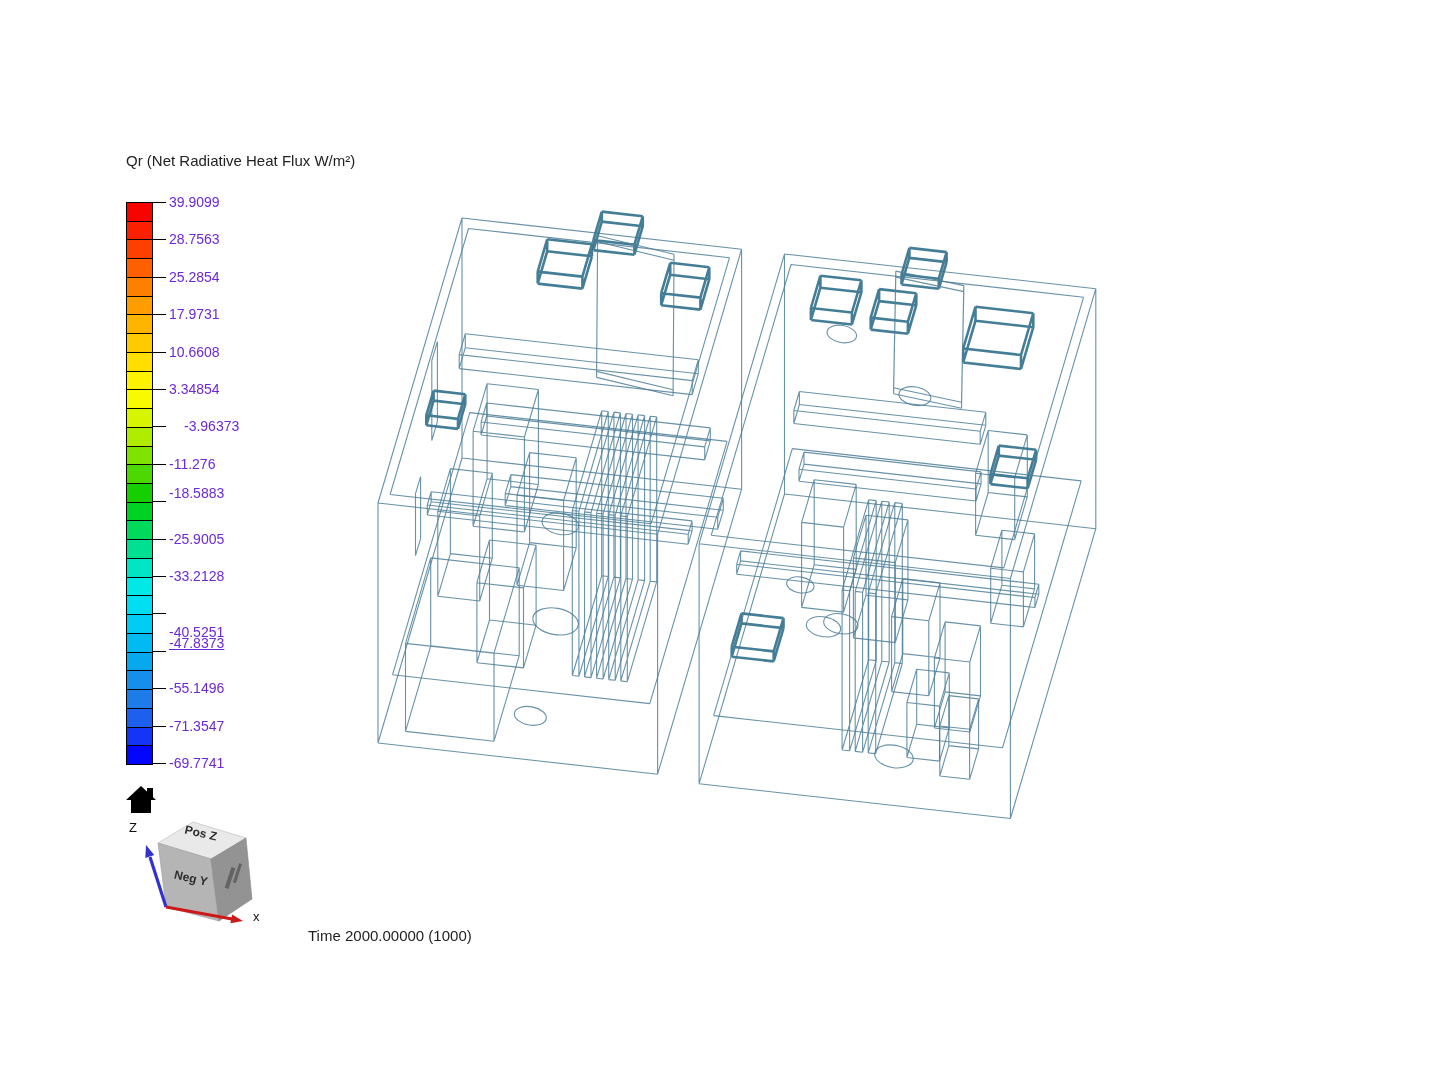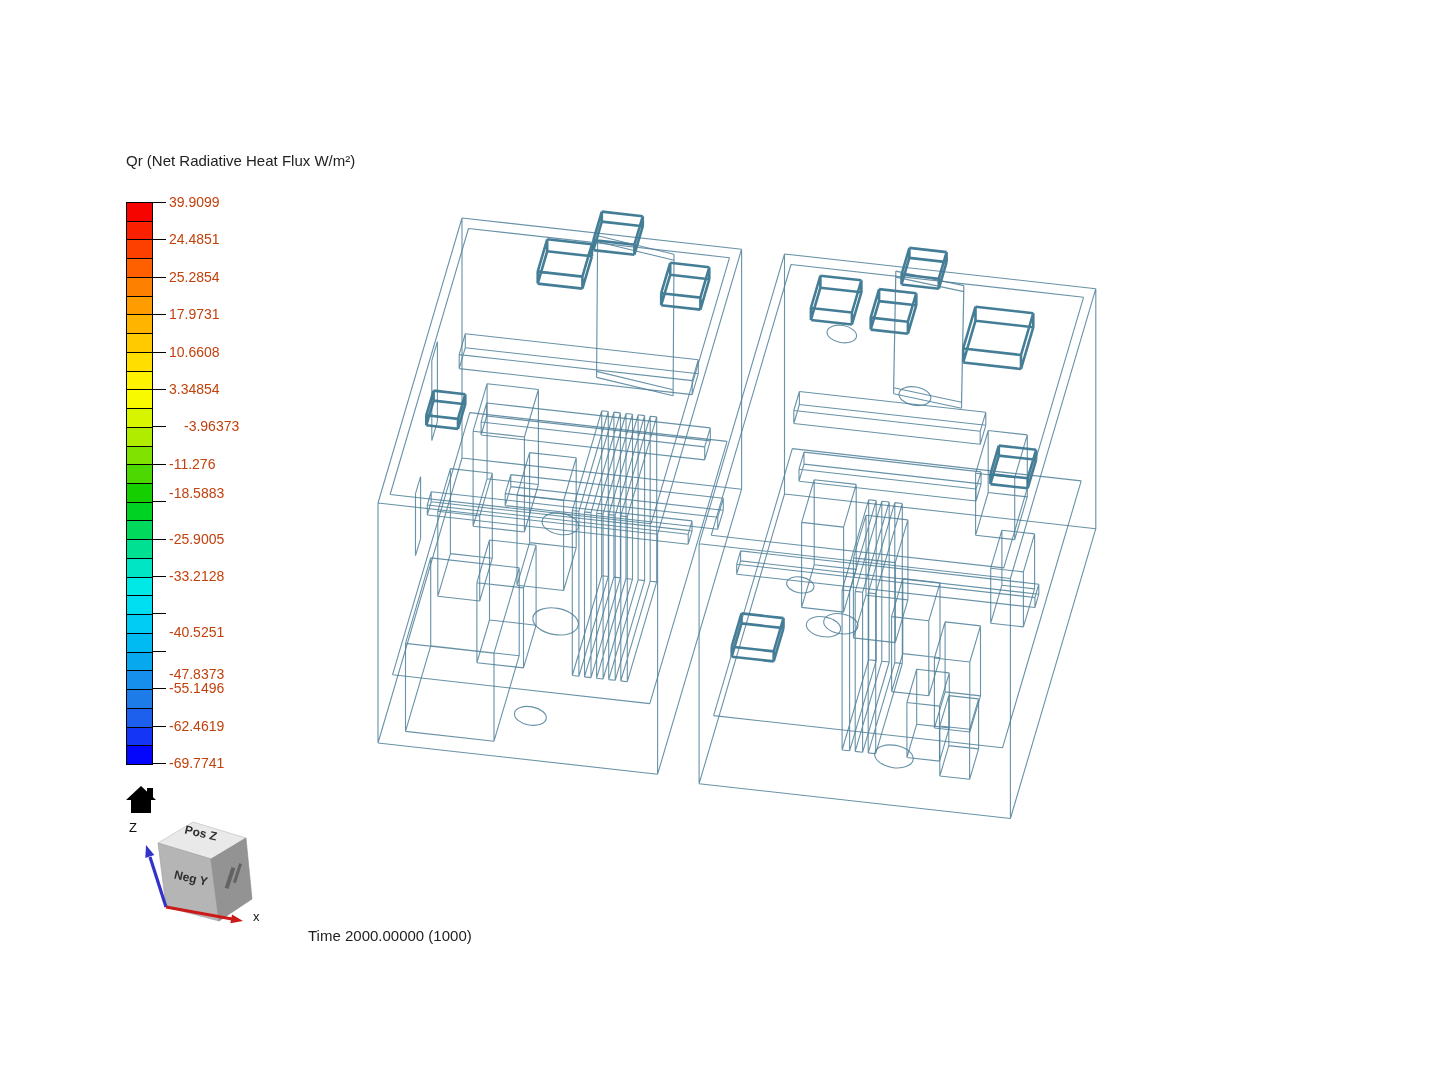--- a/index.html
+++ b/index.html
@@ -5,21 +5,21 @@
   html,body{margin:0;padding:0;background:#fff;}
   .stage{position:relative;width:1440px;height:1080px;background:#ffffff;overflow:hidden;
          font-family:"Liberation Sans",sans-serif;}
   .scene-svg{position:absolute;left:0;top:0;}
   .legend-title{position:absolute;left:126px;top:152px;font-size:15px;color:#222;white-space:nowrap;}
   .colorbar{position:absolute;left:126px;top:202px;width:25px;height:561px;border:1px solid #000;
             display:flex;flex-direction:column;box-sizing:content-box;}
   .colorbar-cell{flex:1 1 auto;border-bottom:1px solid #000;}
   .colorbar-cell:last-child{border-bottom:none;}
   .tick-line{position:absolute;width:13px;height:1px;background:#000;}
-  .tick-label{position:absolute;font-size:14px;color:#c2410c;white-space:nowrap;line-height:16px;}
+  .tick-label{position:absolute;font-size:14px;color:#6d28d9;white-space:nowrap;line-height:16px;}
   .time-label{position:absolute;left:308px;top:927px;font-size:15px;color:#1e1e1e;white-space:nowrap;}
   .triad-svg{position:absolute;left:110px;top:775px;}
   .cube-label{font-size:12px;font-weight:bold;fill:#2e2e2e;}
   .axis-label{font-size:13px;fill:#111;}
 </style>
 </head>
 <body>
 
 <div class="stage">
 
@@ -113,21 +113,21 @@
       <div class="colorbar-cell" style="background: rgb(22, 143, 236);"></div>
       <div class="colorbar-cell" style="background: rgb(30, 124, 233);"></div>
       <div class="colorbar-cell" style="background: rgb(30, 96, 238);"></div>
       <div class="colorbar-cell" style="background: rgb(20, 52, 246);"></div>
       <div class="colorbar-cell" style="background: rgb(4, 6, 251);"></div>
     </div>
   <div id="tick-layer">
       <div class="tick-line" style="left: 153px; top: 202px;"></div>
       <div class="tick-label" style="left: 169px; top: 194px;">39.9099</div>
       <div class="tick-line" style="left: 153px; top: 239.4px;"></div>
-      <div class="tick-label" style="left: 169px; top: 231.4px;">24.4851</div>
+      <div class="tick-label" style="left: 169px; top: 231.4px;">28.7563</div>
       <div class="tick-line" style="left: 153px; top: 276.8px;"></div>
       <div class="tick-label" style="left: 169px; top: 268.8px;">25.2854</div>
       <div class="tick-line" style="left: 153px; top: 314.2px;"></div>
       <div class="tick-label" style="left: 169px; top: 306.2px;">17.9731</div>
       <div class="tick-line" style="left: 153px; top: 351.6px;"></div>
       <div class="tick-label" style="left: 169px; top: 343.6px;">10.6608</div>
       <div class="tick-line" style="left: 153px; top: 389px;"></div>
       <div class="tick-label" style="left: 169px; top: 381px;">3.34854</div>
       <div class="tick-line" style="left: 153px; top: 426.4px;"></div>
       <div class="tick-label" style="left: 169px; top: 418.4px; margin-left: 15px;">-3.96373</div>
@@ -135,25 +135,25 @@
       <div class="tick-label" style="left: 169px; top: 455.8px;">-11.276</div>
       <div class="tick-line" style="left: 153px; top: 501.2px;"></div>
       <div class="tick-label" style="left: 169px; top: 485px;">-18.5883</div>
       <div class="tick-line" style="left: 153px; top: 538.6px;"></div>
       <div class="tick-label" style="left: 169px; top: 530.6px;">-25.9005</div>
       <div class="tick-line" style="left: 153px; top: 576px;"></div>
       <div class="tick-label" style="left: 169px; top: 568px; text-align: center;">-33.2128</div>
       <div class="tick-line" style="left: 153px; top: 613.4px;"></div>
       <div class="tick-label" style="left: 169px; top: 605.4px; margin-top: 19px;">-40.5251</div>
       <div class="tick-line" style="left: 153px; top: 650.8px;"></div>
-      <div class="tick-label" style="left: 169px; top: 666px;">-47.8373</div>
+      <div class="tick-label" style="left: 169px; top: 635px; text-decoration: underline;">-47.8373</div>
       <div class="tick-line" style="left: 153px; top: 688.2px;"></div>
       <div class="tick-label" style="left: 169px; top: 680.2px;">-55.1496</div>
       <div class="tick-line" style="left: 153px; top: 725.6px;"></div>
-      <div class="tick-label" style="left: 169px; top: 717.6px;">-62.4619</div>
+      <div class="tick-label" style="left: 169px; top: 717.6px;">-71.3547</div>
       <div class="tick-line" style="left: 153px; top: 763px;"></div>
       <div class="tick-label" style="left: 169px; top: 755px;">-69.7741</div>
     </div>
 
   <svg class="triad-svg" width="175" height="170" viewBox="0 0 175 170">
 
     <g>
       <rect x="37" y="13" width="6" height="10" fill="#000"></rect>
       <polygon points="31,11 46,25 41,25 41,38 21,38 21,25 16,25" fill="#000"></polygon>
     </g>

